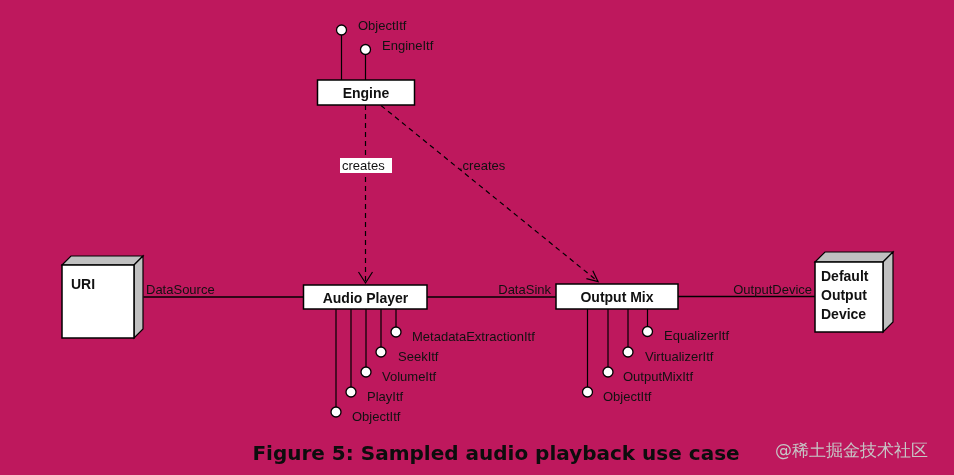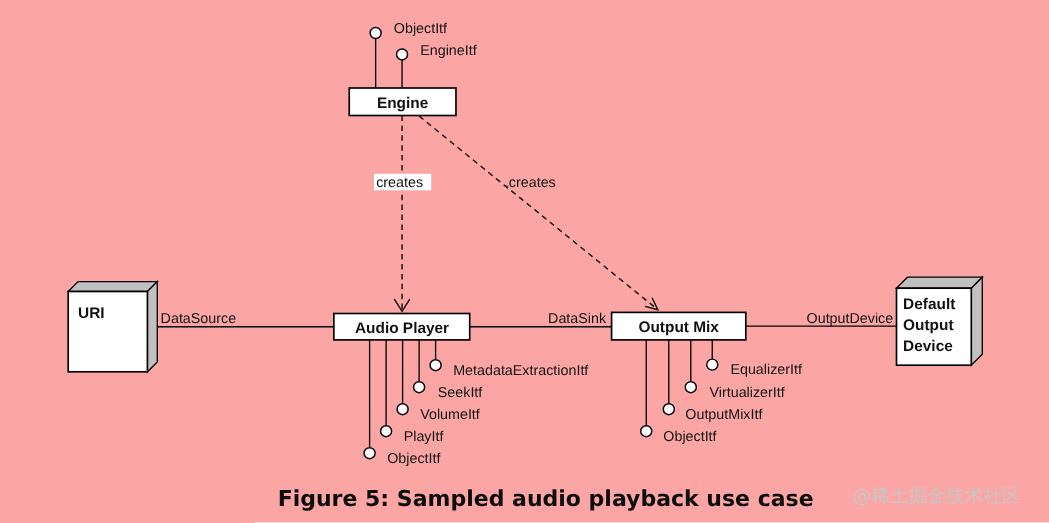--- a/index.html
+++ b/index.html
@@ -1,20 +1,20 @@
 <!DOCTYPE html>
 <html><head>
 <meta charset="utf-8">
 <style>
   html, body { margin: 0; padding: 0; background: #ffffff; }
   .canvas {
     position: relative;
     width: 954px;
     height: 475px;
-    background: #fca5a5;
+    background: #be185d;
     font-family: "Liberation Sans", sans-serif;
     overflow: hidden;
     text-decoration: underline;
   }
   svg { position: absolute; left: 0; top: 0; }
   text {
     font-family: "Liberation Sans", sans-serif;
     font-size: 13px;
     fill: #111111;
   }

